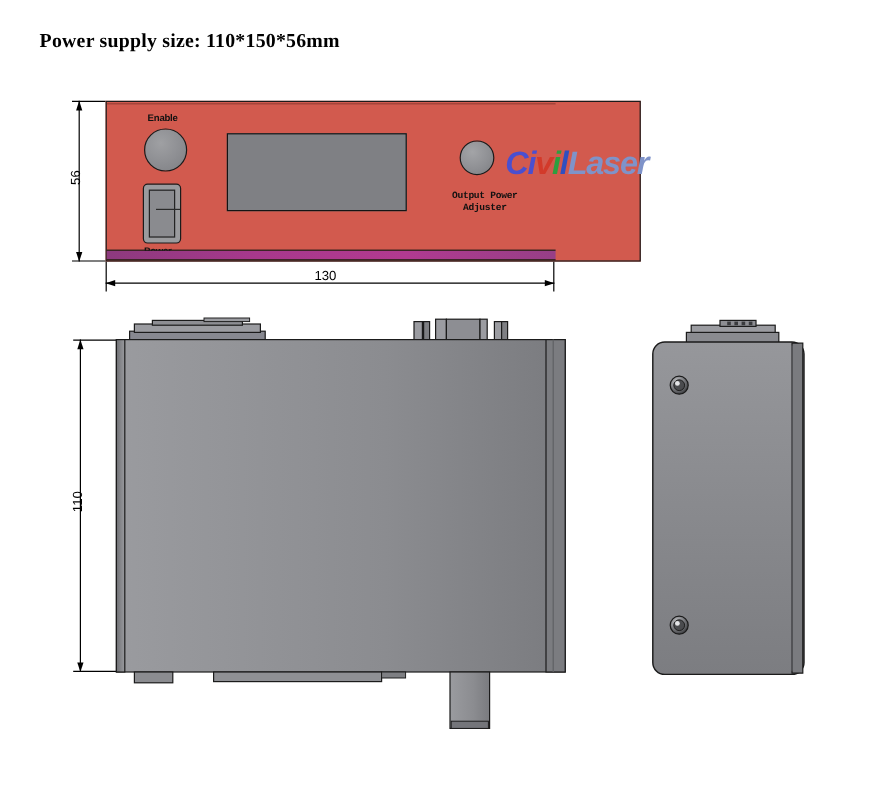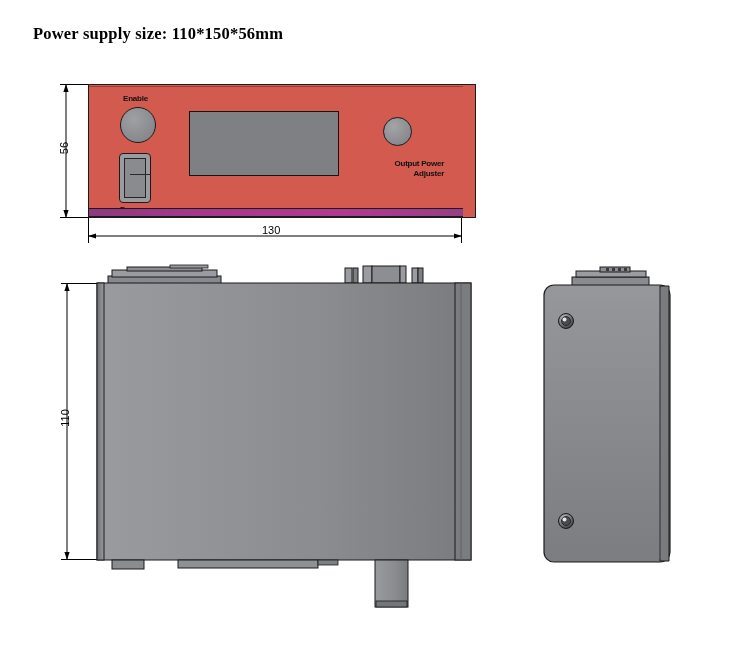--- a/index.html
+++ b/index.html
@@ -50,21 +50,21 @@
     position: absolute;
     left: 88px;
     top: 84px;
     width: 374px;
     height: 134px;
   }
   .front-body {
     position: absolute;
     left: 0;
     top: 0;
-    width: 388px;
+    width: 446px;
     height: 134px;
     background: #d25a4e;
     border: 1px solid #1b1b1b;
     box-sizing: border-box;
   }
   .front-strip {
     position: absolute;
     left: 0px;
     bottom: 0px;
     width: 374px;
@@ -164,22 +164,22 @@
     border-radius: 50%;
     background: radial-gradient(circle at 36% 32%, #a3a4a7 0%, #8f9094 55%, #7d7e82 100%);
     border: 1px solid #1b1b1b;
     box-sizing: border-box;
   }
   .label-adjuster {
     position: absolute;
     left: 275px;
     top: 74px;
     width: 80px;
-    text-align: right;
-    font-family: Liberation Sans, sans-serif;
+    text-align: center;
+    font-family: Liberation Mono, monospace;
     font-size: 8px;
     font-weight: bold;
     line-height: 10px;
     color: #111111;
     letter-spacing: -0.25px;
   }
 
   
   .logo {
     position: absolute;
@@ -357,20 +357,23 @@
 
       <div class="label-adjuster">
         <span>Output Power</span><br>
         <span>Adjuster</span>
       </div>
 
       <div class="front-strip"></div>
     </div>
   </div>
 
+  <div class="logo">
+    <span class="c1">Ci</span><span class="v-r">v</span><span class="v-g">i</span><span class="v-b">l</span><span class="rest">Laser</span>
+  </div>
 
   <div class="dim-text dim-vert" style="left:53px; top:142px; width:22px; text-align:center;">56</div>
 
   <div class="dim-text" style="left:262px; top:224px;">130</div>
 
   <div class="dim-text dim-vert" style="left:52px; top:412px; width:26px; text-align:center;">110</div>
 
 </div>
 
 </body></html>

